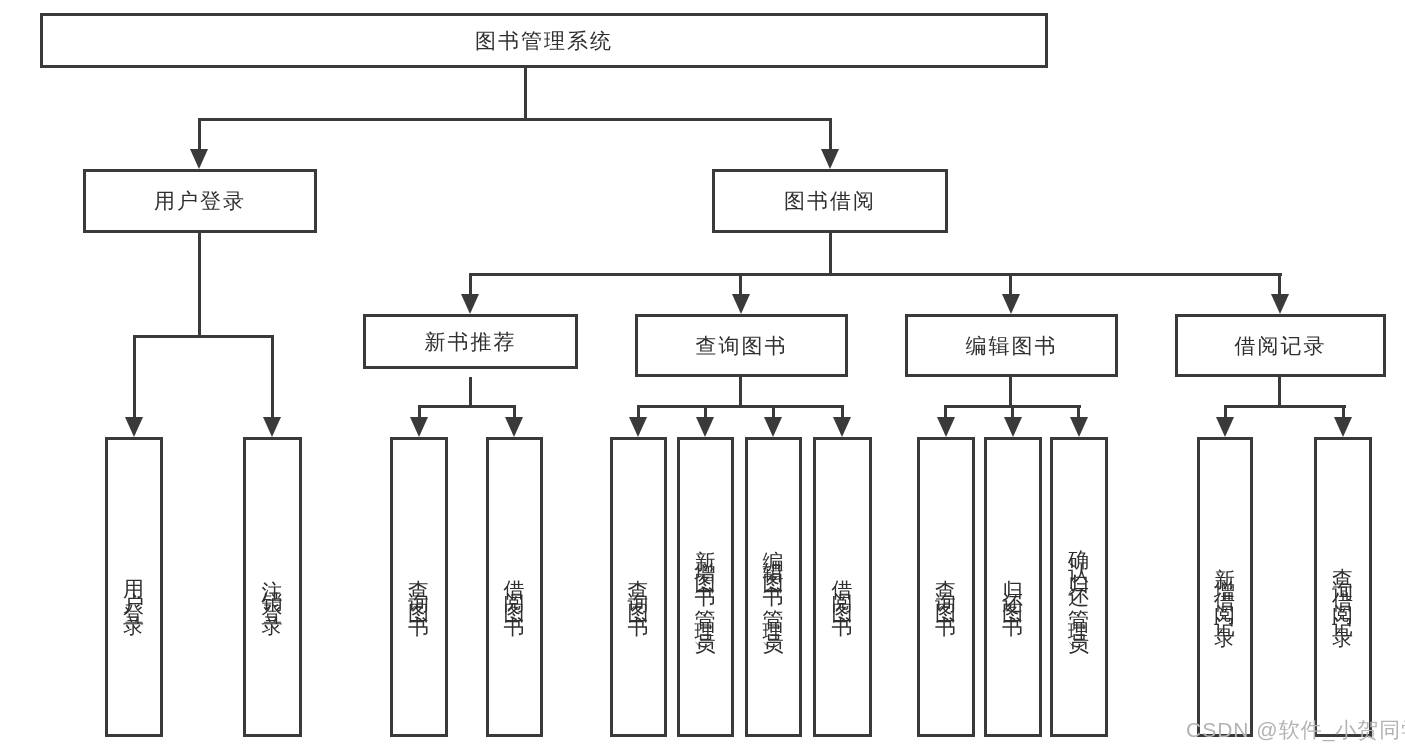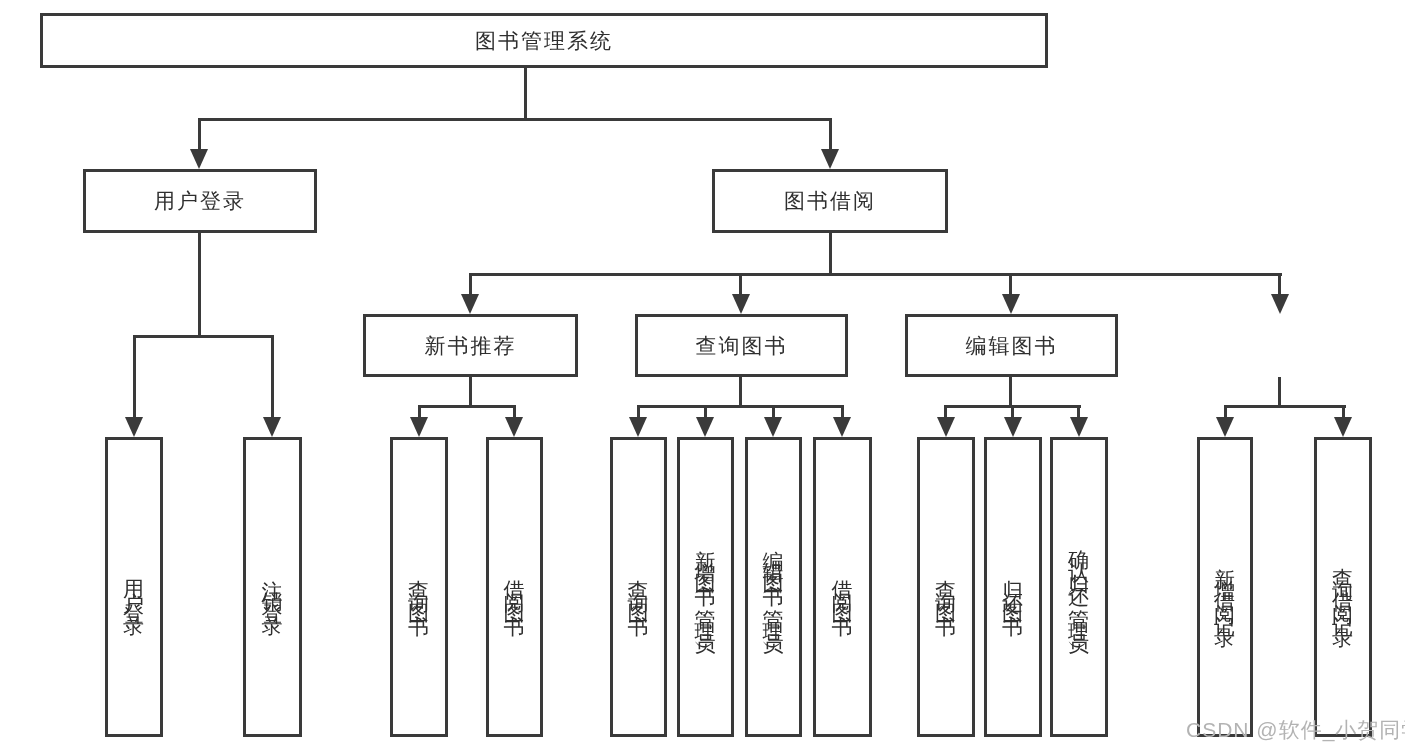--- a/index.html
+++ b/index.html
@@ -62,32 +62,35 @@
   </div>
 
   <div class="box hbox" style="left:83px; top:169px; width:234px; height:64px;">
     <span>用户登录</span>
   </div>
 
   <div class="box hbox" style="left:712px; top:169px; width:236px; height:64px;">
     <span>图书借阅</span>
   </div>
 
-  <div class="box hbox" style="left:363px; top:314px; width:215px; height:63px;">
+  <div class="box hbox" style="left:363px; top:314px; width:215px; height:55px;">
     <span>新书推荐</span>
   </div>
 
   <div class="box hbox" style="left:635px; top:314px; width:213px; height:63px;">
     <span>查询图书</span>
   </div>
 
   <div class="box hbox" style="left:905px; top:314px; width:213px; height:63px;">
     <span>编辑图书</span>
   </div>
 
+  <div class="box hbox" style="left:1175px; top:314px; width:211px; height:63px;">
+    <span>借阅记录</span>
+  </div>
 
   <div class="box leaf" style="left:105px; top:437px; width:58px; height:300px;">
     <span>用户登录</span>
   </div>
 
   <div class="box leaf" style="left:243px; top:437px; width:59px; height:300px;">
     <span>注销登录</span>
   </div>
 
   <div class="box leaf" style="left:390px; top:437px; width:58px; height:300px;">

